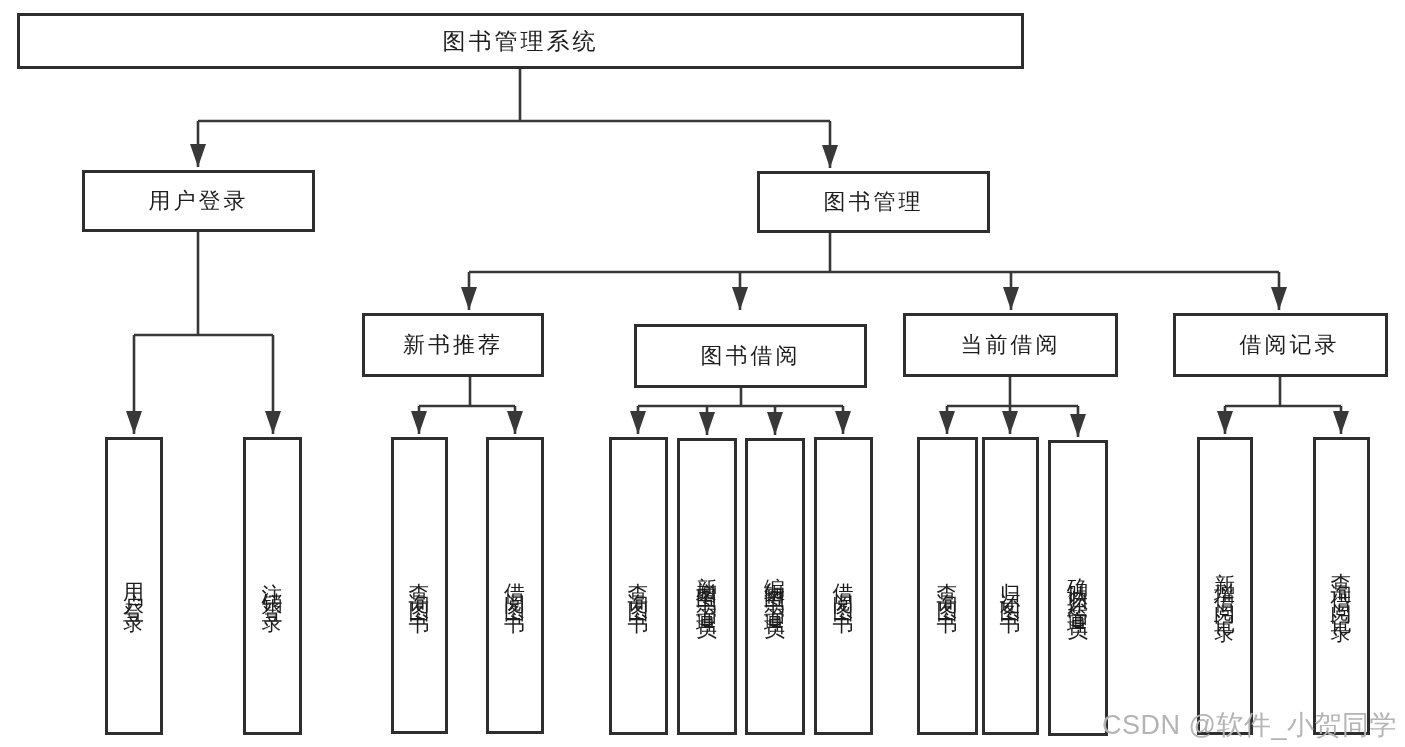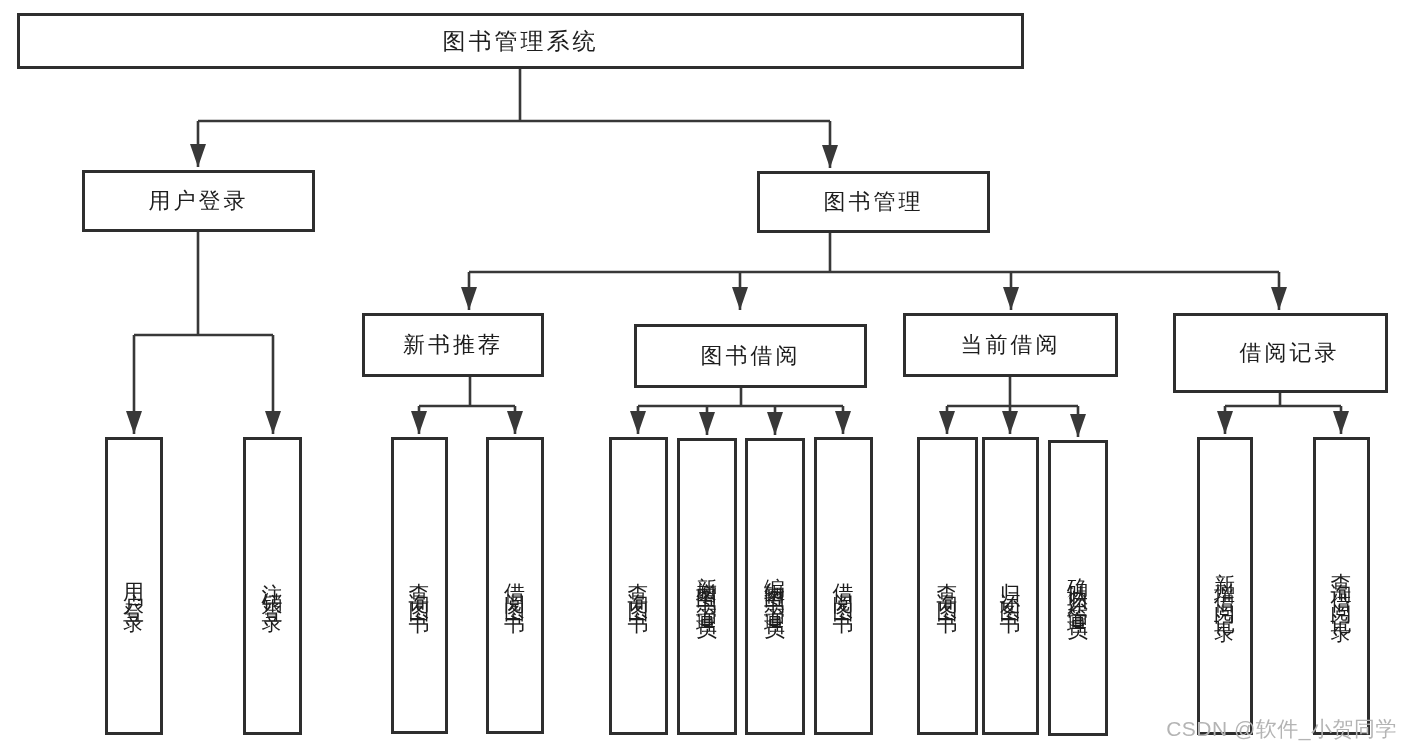--- a/index.html
+++ b/index.html
@@ -37,21 +37,21 @@
     text-orientation:mixed;
     font-size:21px;
     letter-spacing:10px;
     line-height:1;
   }
   .v-leaf.long{letter-spacing:6px;}
   .watermark{
     position:absolute;
     right:8px;
     bottom:4px;
-    font-size:21px;
+    font-size:27px;
     letter-spacing:0.5px;
     color:var(--watermark);
     white-space:nowrap;
     z-index:5;
     pointer-events:none;
   }
 </style>
 </head>
 <body>
 
@@ -113,21 +113,21 @@
   </svg>
 
   <div class="box h-label root-label" style="left:17px;top:13px;width:1007px;height:56px;">图书管理系统</div>
 
   <div class="box h-label" style="left:82px;top:170px;width:233px;height:62px;">用户登录</div>
   <div class="box h-label" style="left:713px;top:171px;width:233px;height:62px;margin-left:44px;">图书管理</div>
 
   <div class="box h-label" style="left:362px;top:313px;width:182px;height:64px;">新书推荐</div>
   <div class="box h-label" style="left:634px;top:324px;width:233px;height:64px;">图书借阅</div>
   <div class="box h-label" style="left:903px;top:313px;width:215px;height:64px;">当前借阅</div>
-  <div class="box h-label" style="left:1173px;top:313px;width:215px;height:80px;padding-left:18px;">借阅记录</div>
+  <div class="box h-label" style="left:1173px;top:313px;width:215px;height:64px;padding-left:18px;">借阅记录</div>
 
   <div class="box v-leaf" style="left:105px;top:437px;width:58px;height:298px;">用户登录</div>
   <div class="box v-leaf" style="left:243px;top:437px;width:59px;height:298px;">注销登录</div>
 
   <div class="box v-leaf" style="left:391px;top:437px;width:57px;height:297px;">查询图书</div>
   <div class="box v-leaf" style="left:486px;top:437px;width:58px;height:297px;">借阅图书</div>
 
   <div class="box v-leaf" style="left:609px;top:437px;width:59px;height:298px;">查询图书</div>
   <div class="box v-leaf long" style="left:677px;top:438px;width:60px;height:297px;">新增图书（管理员）</div>
   <div class="box v-leaf long" style="left:745px;top:438px;width:60px;height:297px;">编辑图书（管理员）</div>

